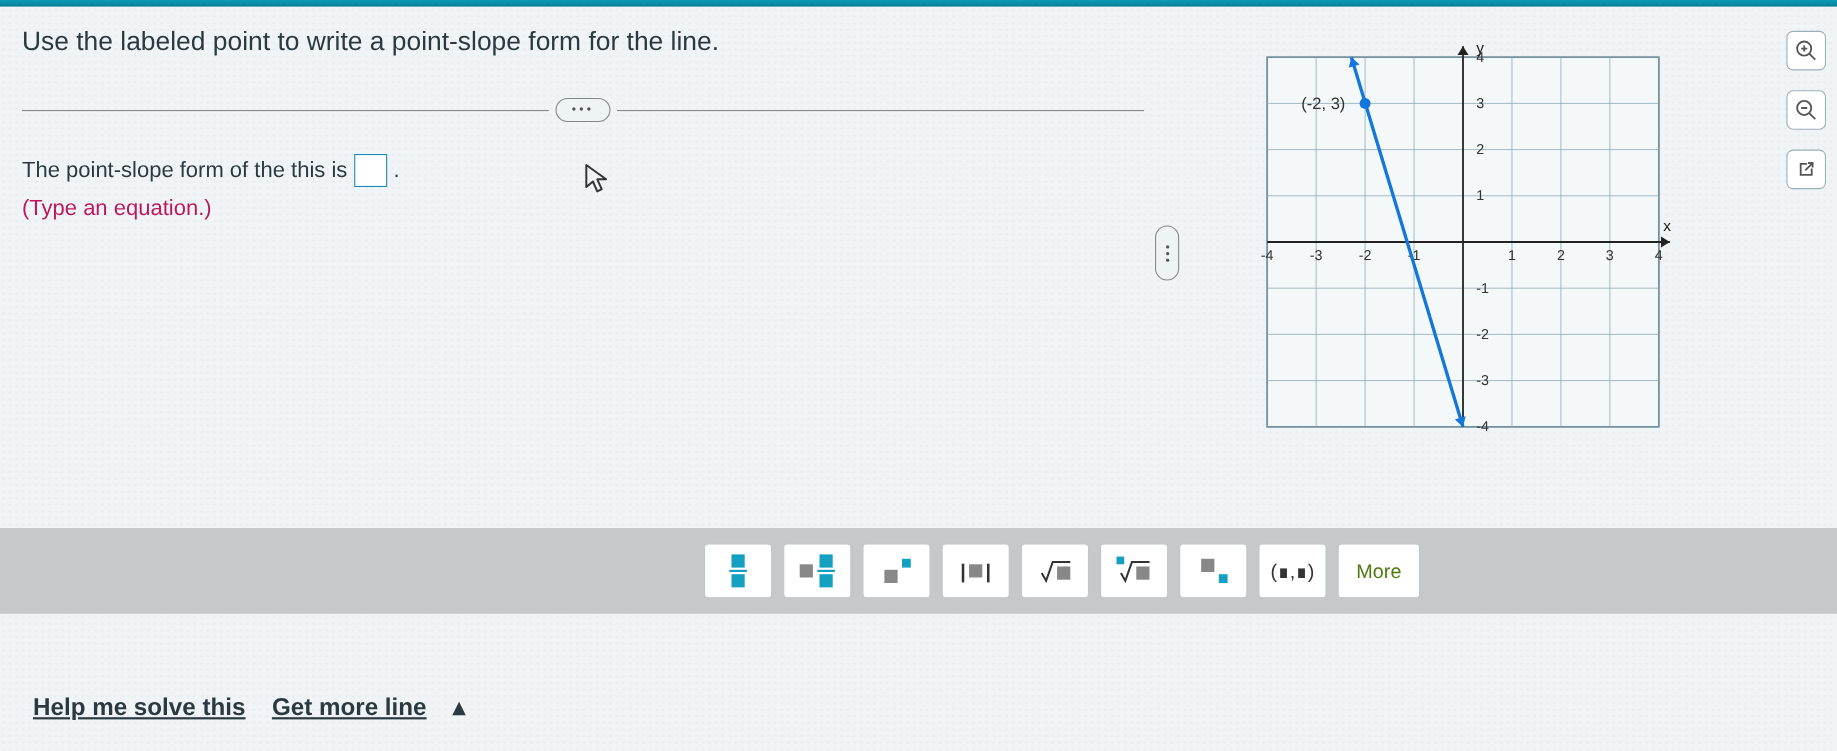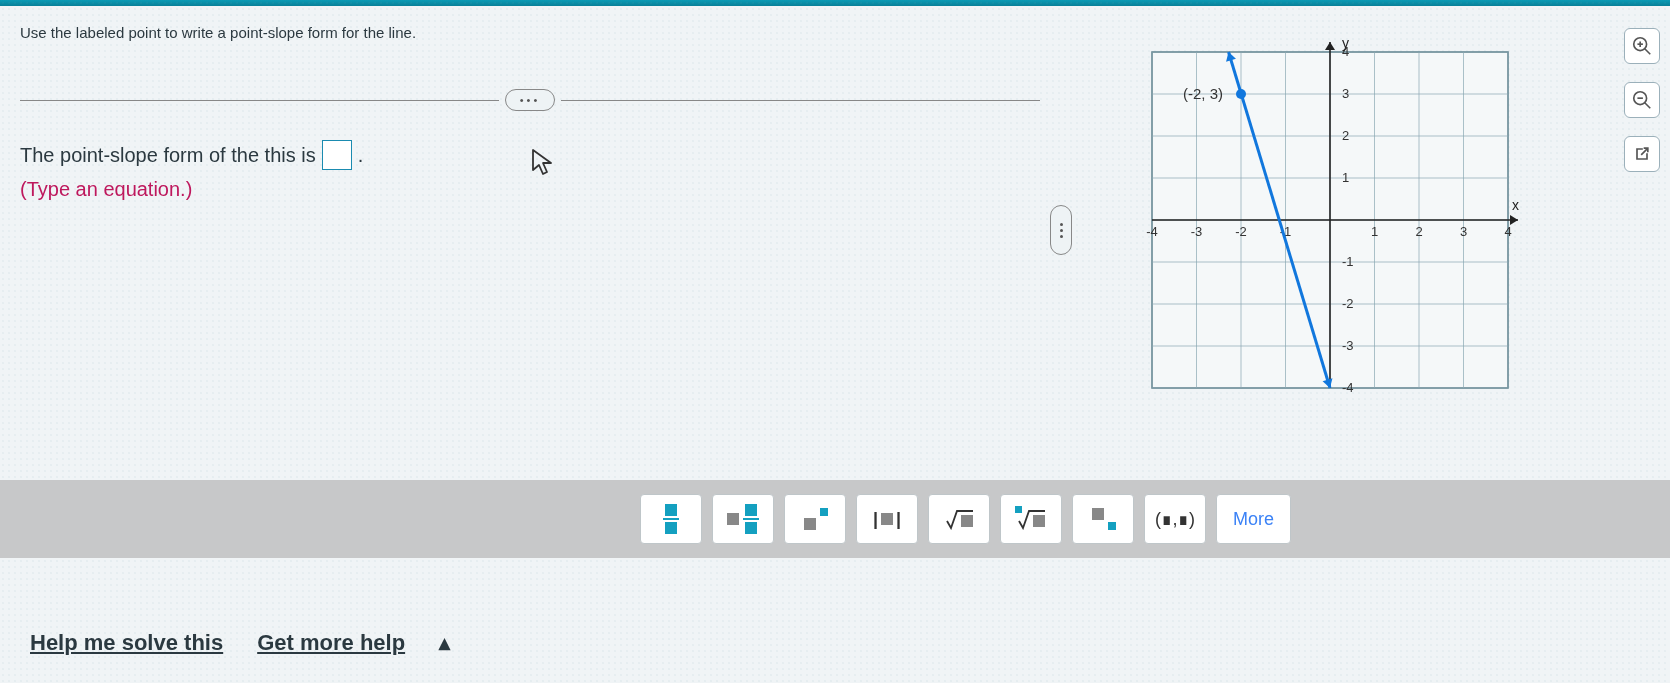--- a/index.html
+++ b/index.html
@@ -15,21 +15,21 @@
   .topbar {
     position: absolute;
     top: 0; left: 0; right: 0;
     height: 6px;
     background: linear-gradient(#0a9bb5, #078098);
   }
   .question-text {
     position: absolute;
     top: 24px;
     left: 20px;
-    font-size: 15px;
+    font-size: 24px;
     color: #2b3940;
   }
   .divider-row {
     position: absolute;
     top: 88px;
     left: 20px;
     width: 1020px;
     height: 24px;
     display: flex;
     align-items: center;
@@ -147,32 +147,32 @@
     border-radius: 4px;
     min-width: 62px;
     height: 50px;
     display: flex;
     align-items: center;
     justify-content: center;
     font-size: 18px;
     color: #333;
     cursor: pointer;
   }
-  .tool-btn.more { padding: 0 16px; font-size: 18px; color:#3b82f6; }
+  .tool-btn.more { padding: 0 16px; font-size: 18px; color:#4d7c0f; }
   .frac { display:flex; flex-direction:column; align-items:center; line-height:1; font-size:12px; }
   .frac .bar { width: 16px; height:1.5px; background:#14a0c0; margin:2px 0;}
   .sq { width:12px; height:12px; background:#888; display:inline-block;}
   .sq-teal { background:#14a0c0;}
   
   .bottom-links {
     position: absolute;
     top: 630px;
     left: 30px;
     display: flex;
-    gap: 34px;
+    gap: 24px;
     font-size: 22px;
     color: #2b3940;
     font-weight: bold;
   }
   .bottom-links span { text-decoration: underline; cursor:pointer;}
   .texture {
     position:absolute; inset:0;
     background-image: radial-gradient(rgba(120,160,170,.08) 1px, transparent 1px);
     background-size: 6px 6px;
     pointer-events:none;
@@ -341,15 +341,15 @@
   <div class="tool-btn">
     <span>(∎,∎)</span>
   </div>
   <div class="tool-btn more">
     <span>More</span>
   </div>
 </div>
 
 <div class="bottom-links">
   <span>Help me solve this</span>
-  <span>Get more help</span>
+  <span>Get more line</span>
   <span style="text-decoration:none;">▴</span>
 </div>
 
 </body></html>

